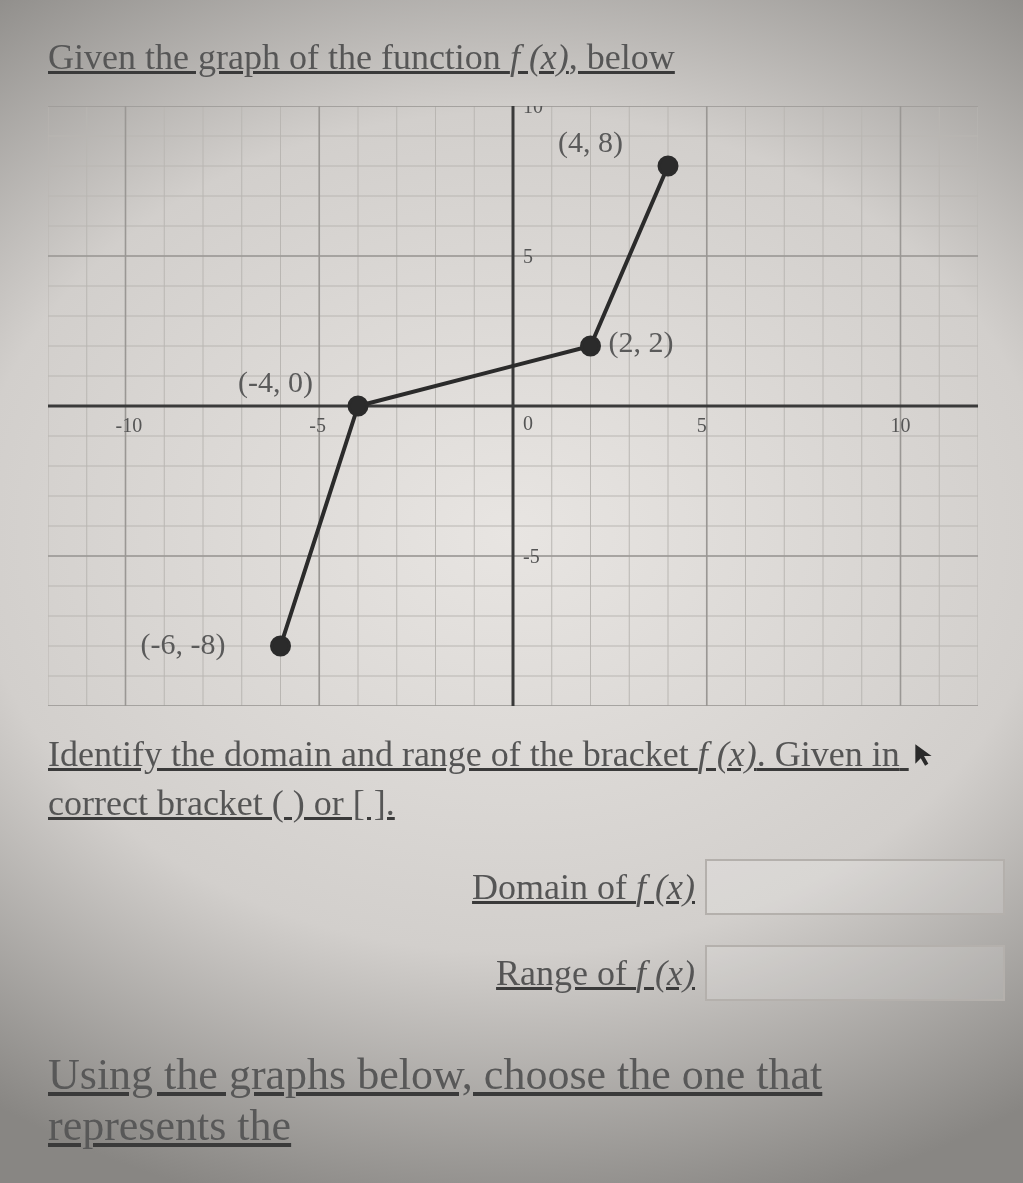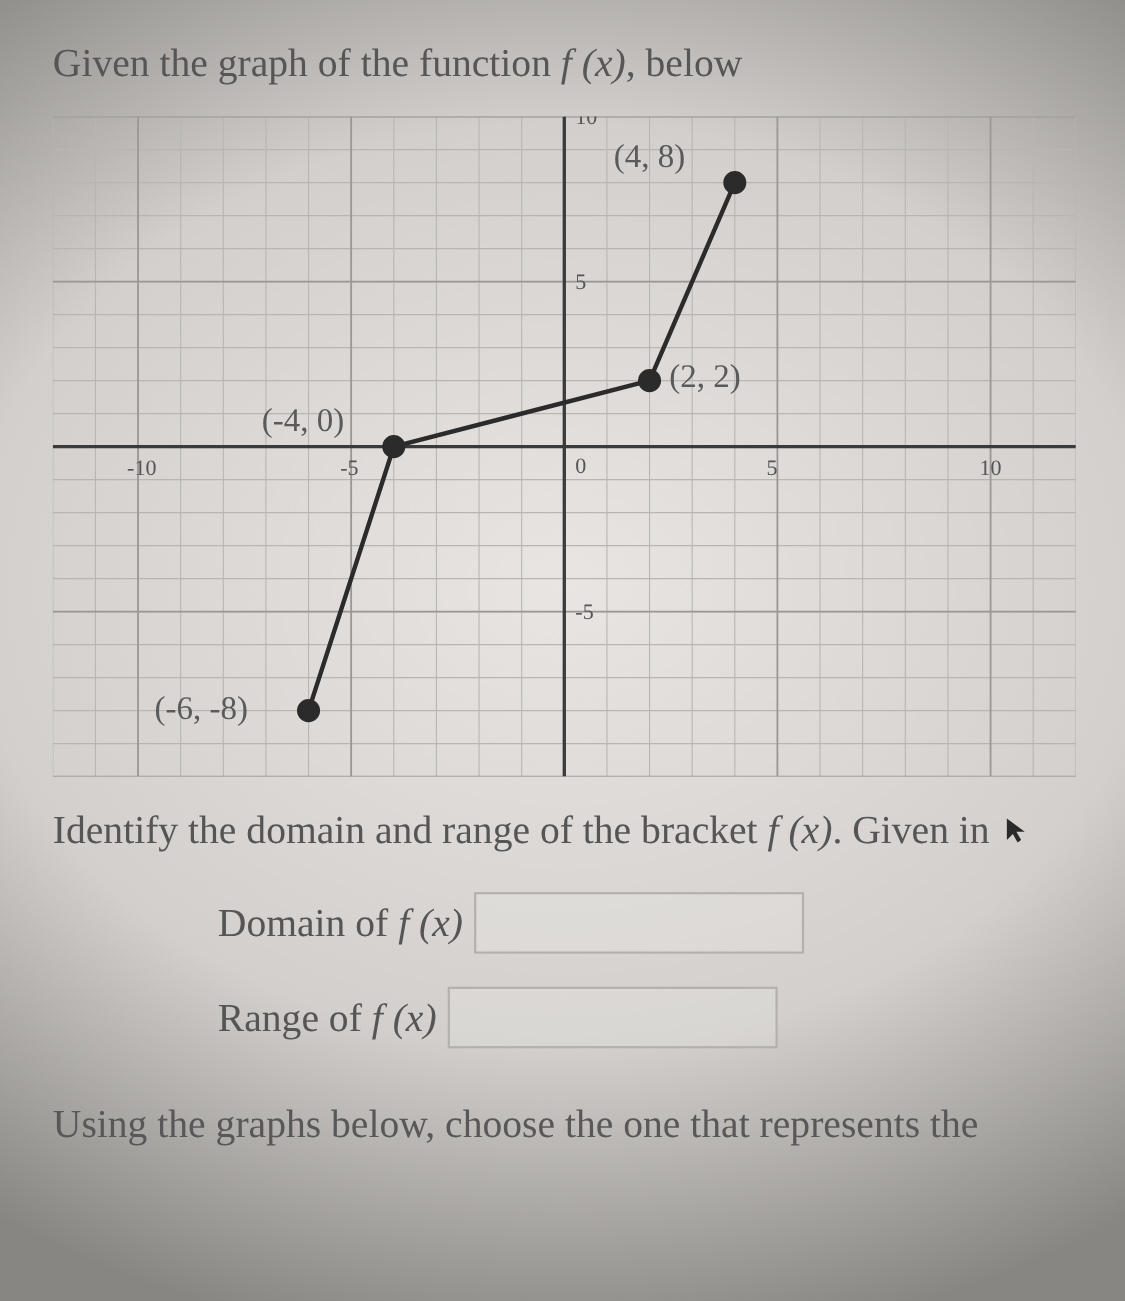--- a/index.html
+++ b/index.html
@@ -7,20 +7,21 @@
     margin: 0; padding: 0;
     width: 1023px; height: 1183px;
     font-family: Georgia, 'Times New Roman', serif;
     background: radial-gradient(ellipse 900px 700px at 50% 45%, #e8e5e2 0%, #d2cfcc 60%, #888683 100%);
     color: #3a3a3a;
     overflow: hidden;
   }
   .page {
     padding: 36px 0 0 48px;
     width: 1005px;
+    text-decoration: underline;
   }
   .prompt {
     font-size: 36px;
     color: #565656;
     margin-bottom: 28px;
   }
   .math-f { font-style: italic; font-family: 'Times New Roman', serif; }
 
   
   .graph-wrap {
@@ -44,33 +45,34 @@
     vertical-align: -2px;
     margin-left: 2px;
   }
 
   .input-row {
     display: flex;
     align-items: center;
     margin: 32px 0 0 150px;
     font-size: 36px;
     color: #555;
+    justify-content: flex-end;
   }
   .input-row .lbl { margin-right: 10px; }
   .answer-box {
     width: 300px; height: 56px;
     border: 2px solid #b4b0ac;
     background: rgba(255,255,255,0.15);
     font-size: 30px;
     padding: 4px 10px;
     color: #333;
   }
 
   .footer-text {
-    font-size: 36px;
+    font-size: 44px;
     color: #585858;
     margin-top: 48px;
   }
 </style>
 </head>
 <body>
 
 <div class="page">
   <div class="prompt">
     <span>Given the graph of the function </span><span class="math-f">f (x)</span><span>, below</span>
@@ -155,20 +157,21 @@
         <text x="510" y="46" font-size="30" fill="#5a5a5a" font-family="Georgia">(4, 8)</text>
       </svg>
   </div>
 
   <div class="question">
     <span>Identify the domain and range of the bracket </span><span class="math-f">f (x)</span><span>. Given in</span>
     <svg class="cursor-icon" viewBox="0 0 24 24">
         <path d="M4 2 L4 20 L9 15 L13 22 L16 20 L12 13 L19 13 Z" fill="#2a2a2a"></path>
       </svg>
     <br>
+    <span>correct bracket ( ) or [ ].</span>
   </div>
 
   <div class="input-row">
     <span class="lbl">
       <span>Domain of </span><span class="math-f">f (x)</span>
     </span>
     <input class="answer-box" type="text" value="" style="">
   </div>
 
   <div class="input-row" style="margin-top:30px;">

